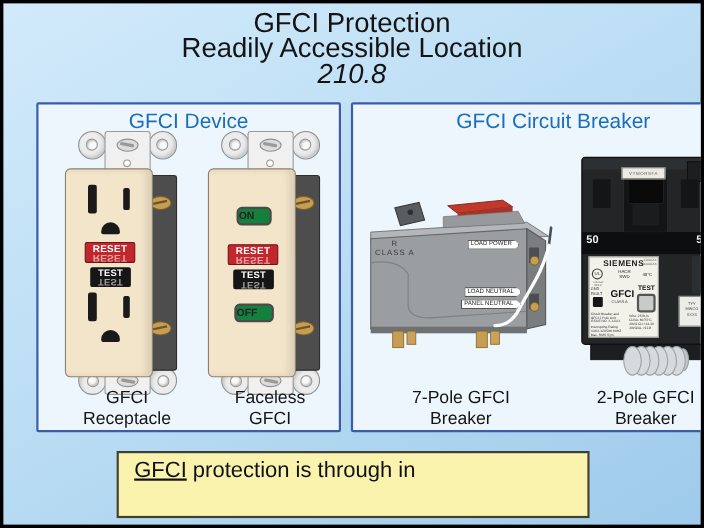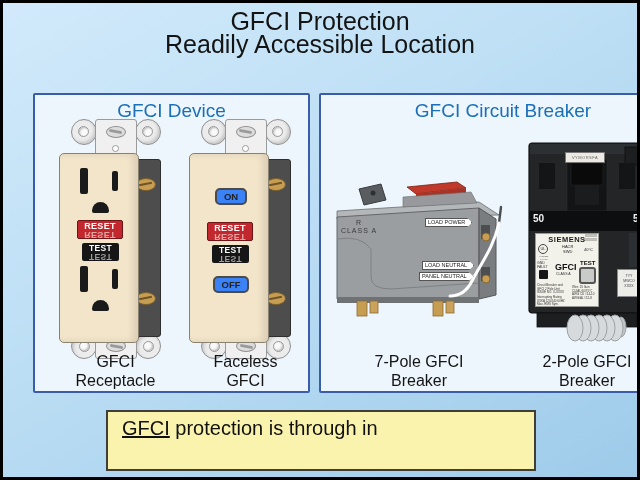--- a/index.html
+++ b/index.html
@@ -63,22 +63,22 @@
 
   .btn { position:absolute; text-align:center; overflow:hidden; }
   .btn .btxt { display:block; font-weight:bold; font-size:9px; line-height:9px; letter-spacing:0.3px; }
   .btn .btxt.mir { transform:scaleY(-1); line-height:8px; }
   .btn.reset { left:17px; width:46px; height:19px; background:#c1272d; border:1px solid #6d1517;
                border-radius:2px; padding-top:1px; }
   .btn.reset .btxt { color:#fff; } .btn.reset .btxt.mir { color:#e2a6a2; }
   .btn.test { left:22px; width:37px; height:18px; background:#161616; border-radius:2px; padding-top:1px; }
   .btn.test .btxt { color:#fff; font-size:8.5px; } .btn.test .btxt.mir { color:#9d9d9d; }
 
-  .switch-badge { position:absolute; border:2px solid #4a4a4a; border-radius:5px; background:#3b82f6;
-                  color:#222; text-align:center; font-size:9.5px; font-weight:bold; }
+  .switch-badge { position:absolute; border:2px solid #4a4a4a; border-radius:5px; background:#15803d;
+                  color:#222; text-align:left; font-size:9.5px; font-weight:bold; }
 
   
   #one-pole { position:absolute; left:8px; top:82px; width:180px; height:148px; }
   .marking { position:absolute; left:10px; top:42px; width:40px; text-align:center;
              font-size:7px; line-height:8px; color:#3a3a3a; letter-spacing:1px; }
   .tag { position:absolute; background:#fff; border:1px solid #555; color:#222;
          font-size:5.5px; line-height:7px; padding:0 6px 0 2px; white-space:nowrap;
          clip-path: polygon(0 0, calc(100% - 5px) 0, 100% 50%, calc(100% - 5px) 100%, 0 100%); }
   .tag.t1 { left:96px; top:41px; }
   .tag.t2 { left:93px; top:84px; }
@@ -123,20 +123,21 @@
   #note .und { text-decoration: underline; }
 </style>
 </head>
 <body>
 
 <div class="stage">
 
   <div class="title">
     <div class="tl">GFCI Protection</div>
     <div class="tl">Readily Accessible Location</div>
+    <div class="tl tl3">210.8</div>
   </div>
 
   <div class="panel" id="device-panel">
     <div class="panel-title">GFCI Device</div>
 
     <div class="device" id="receptacle">
       <div class="strap top">
         <div class="ear left">
             <div class="hole"></div>
           </div>

